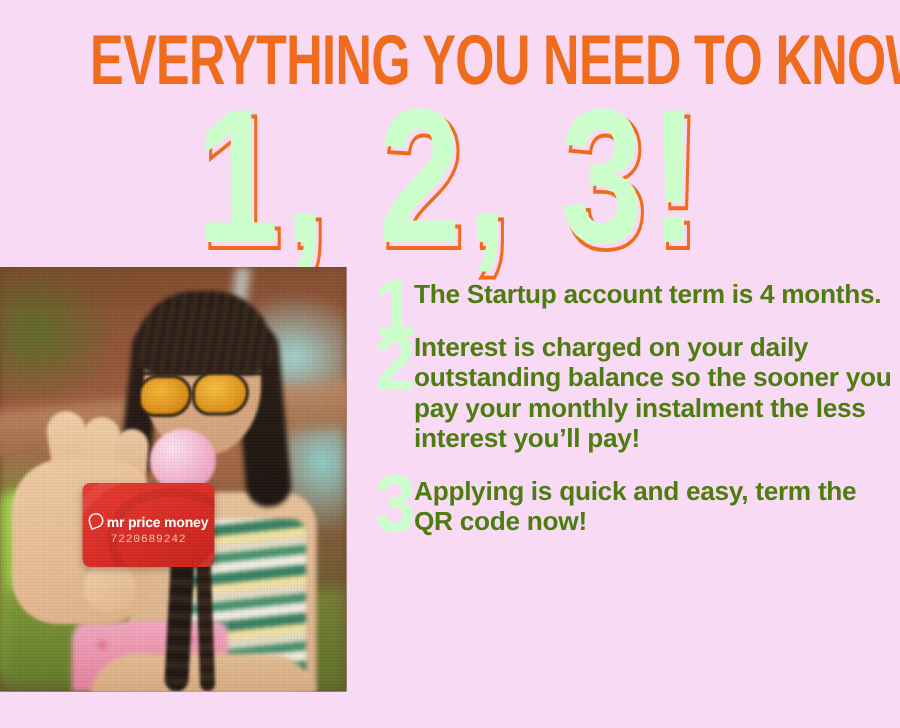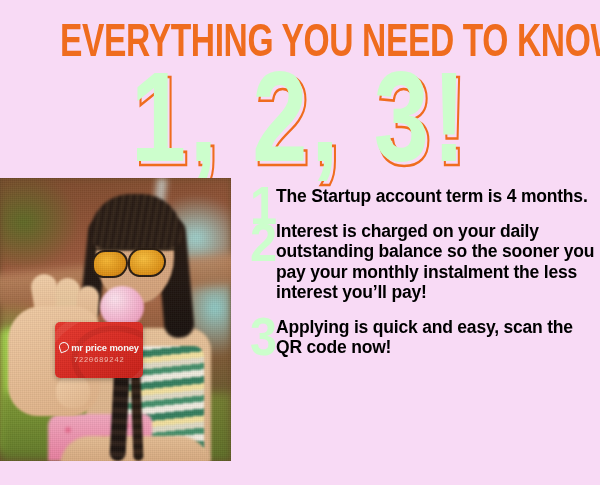--- a/index.html
+++ b/index.html
@@ -345,21 +345,21 @@
     line-height: 54px;
     color: #ccfecc;
     z-index: 0;
     transform: scaleX(0.9);
     transform-origin: left top;
   }
   .step-text {
     position: relative;
     z-index: 1;
     margin-left: 24px;
-    color: #000000;
+    color: #4d7c0f;
     font-family: "Liberation Sans", sans-serif;
     font-weight: 700;
     font-size: 17.5px;
     line-height: 20.5px;
     letter-spacing: -0.2px;
   }
   .step-2 .step-num { top: -6px; }
   .step-3 .step-num { top: -8px; }
 </style>
 </head>
@@ -423,18 +423,18 @@
       <div class="step-text">The Startup account term is 4 months.</div>
     </div>
 
     <div class="step step-2">
       <span class="step-num">2</span>
       <div class="step-text">Interest is charged on your daily outstanding balance so the sooner you pay your monthly instalment the less interest you’ll pay!</div>
     </div>
 
     <div class="step step-3">
       <span class="step-num">3</span>
-      <div class="step-text">Applying is quick and easy, scan the QR code now!</div>
+      <div class="step-text">Applying is quick and easy, term the QR code now!</div>
     </div>
 
   </div>
 
 </div>
 
 </body></html>

